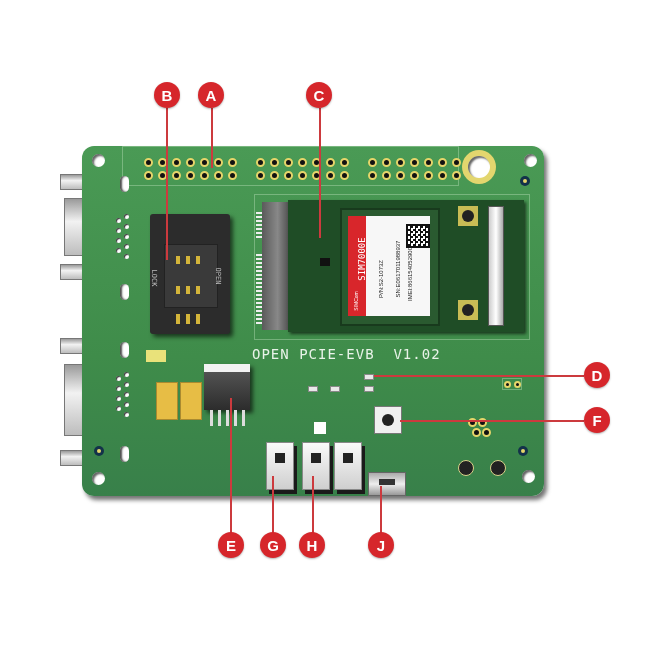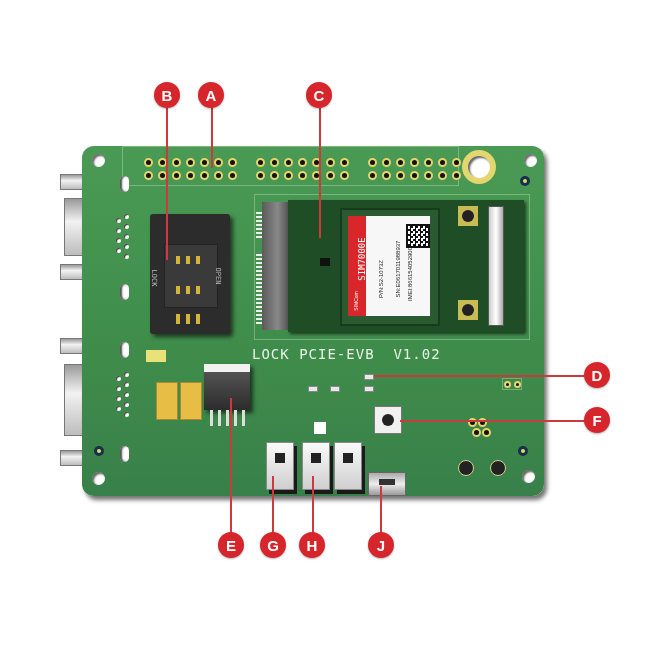--- a/index.html
+++ b/index.html
@@ -175,21 +175,21 @@
 
     <div class="abs" style="left:170px;top:6px;width:20px;height:20px;background:#c9bc55;">
         <div class="abs" style="left:4px;top:4px;width:12px;height:12px;border-radius:50%;background:#222;"></div>
       </div>
     <div class="abs" style="left:170px;top:100px;width:20px;height:20px;background:#c9bc55;">
         <div class="abs" style="left:4px;top:4px;width:12px;height:12px;border-radius:50%;background:#222;"></div>
       </div>
     <div class="abs" style="left:200px;top:6px;width:14px;height:118px;background:linear-gradient(90deg,#ccc,#fff,#aaa);border:1px solid #555;"></div>
   </div>
 
-  <div class="abs silk" style="left:170px;top:200px;font-size:14px;letter-spacing:1px;white-space:pre;">LOCK PCIE-EVB  V1.02</div>
+  <div class="abs silk" style="left:170px;top:200px;font-size:14px;letter-spacing:1px;white-space:pre;">OPEN PCIE-EVB  V1.02</div>
 
   <div class="abs smd" style="left:226px;top:240px;width:8px;height:4px;"></div>
   <div class="abs smd" style="left:248px;top:240px;width:8px;height:4px;"></div>
   <div class="abs smd" style="left:282px;top:228px;width:8px;height:4px;"></div>
   <div class="abs smd" style="left:282px;top:240px;width:8px;height:4px;"></div>
 
   <div class="abs outline" style="left:420px;top:232px;width:18px;height:10px;display:flex;gap:3px;align-items:center;justify-content:center;">
       <div class="via-gold" style="width:3px;height:3px;"></div>
       <div class="via-gold" style="width:3px;height:3px;"></div>
     </div>

